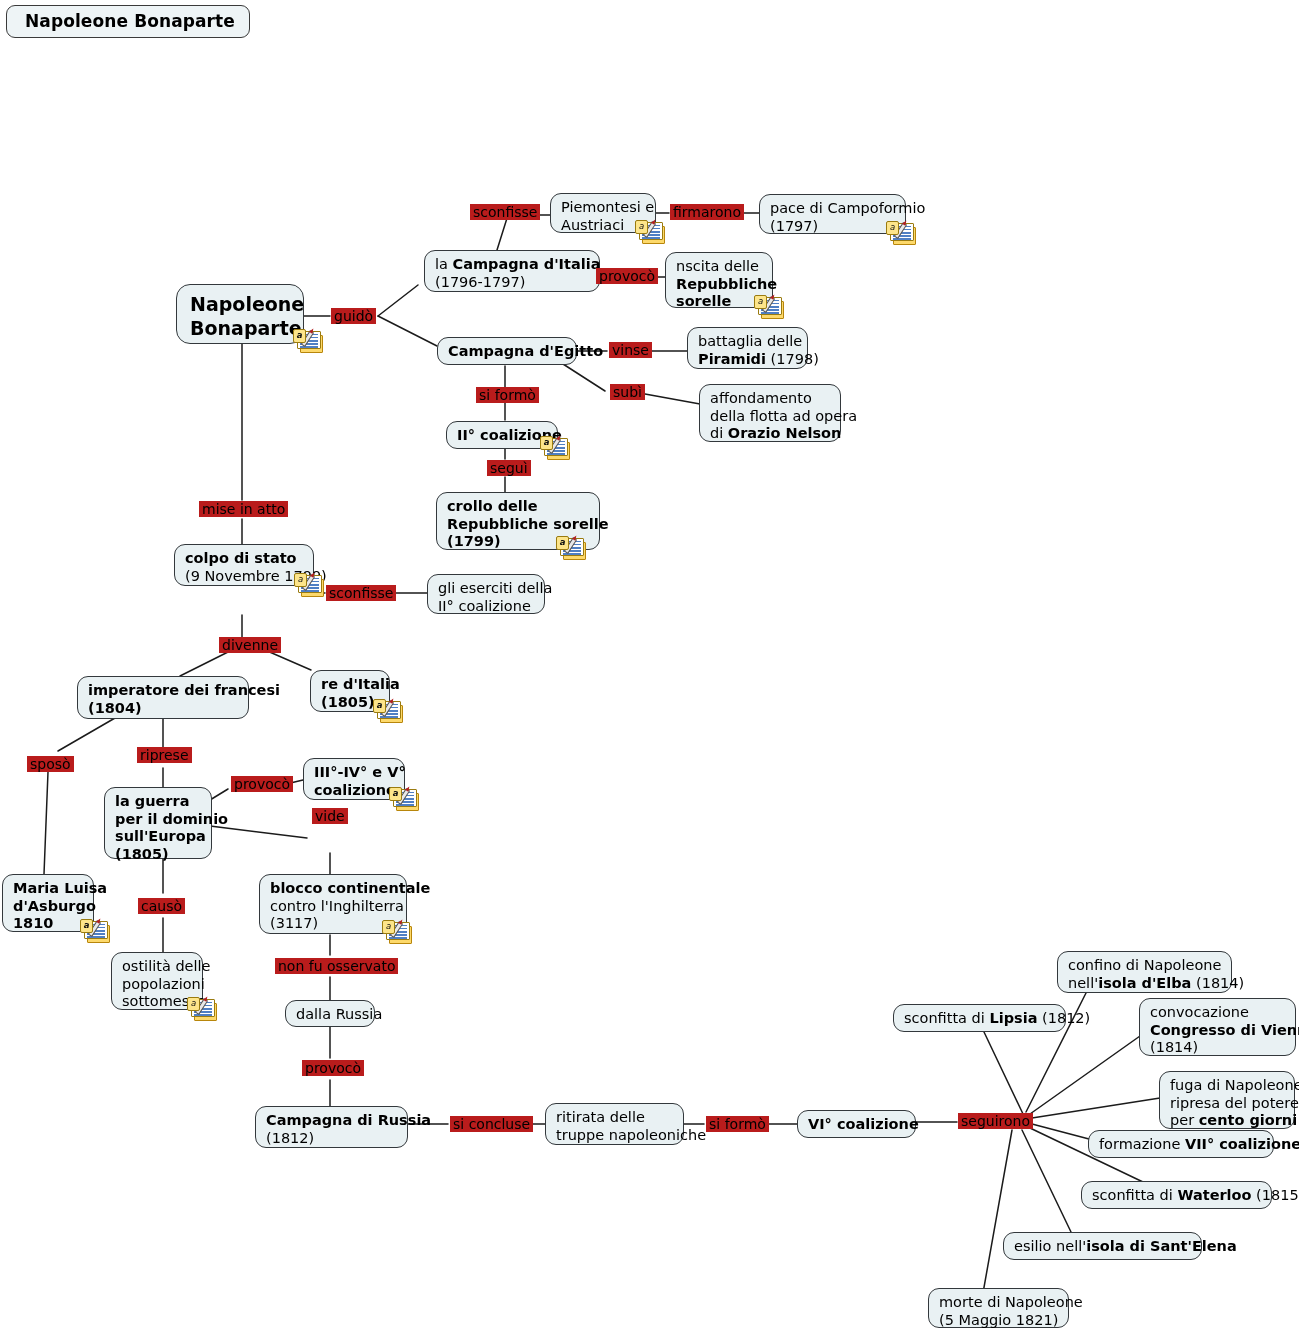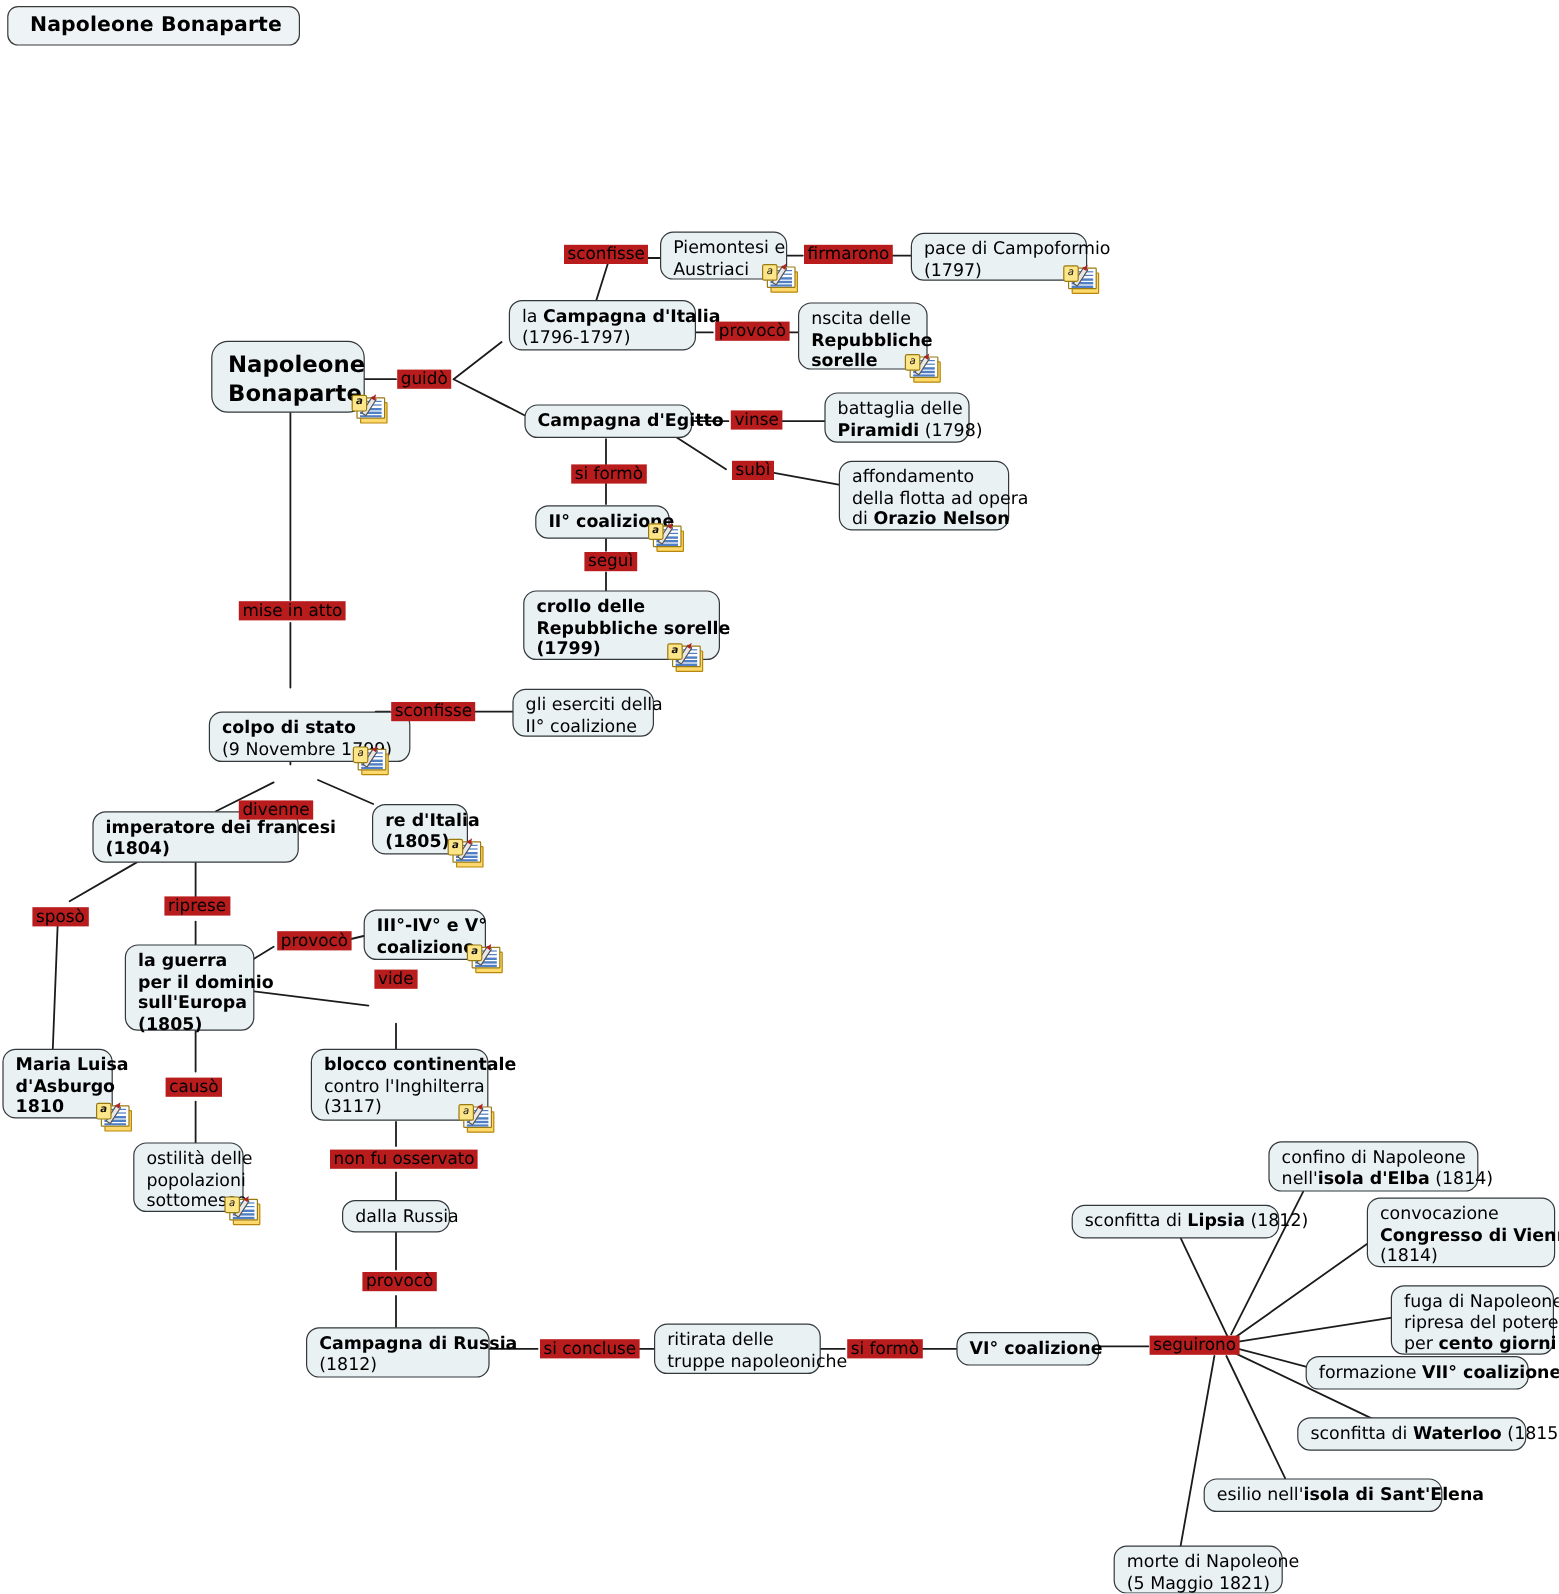--- a/index.html
+++ b/index.html
@@ -209,21 +209,21 @@
           <i></i>
           <i></i>
           <i></i>
           <i></i>
         </span>
       <span class="pencil"></span>
         <span class="bub">a</span>
     </span>
   </div>
 
-  <div class="node" style="left:424px;top:250px;width:156px;height:42px;">
+  <div class="node" style="left:424px;top:250px;width:176px;height:42px;">
     <span>la <b>Campagna d'Italia</b><br>(1796-1797)</span>
   </div>
 
   <div class="node" style="left:665px;top:252px;width:108px;height:56px;">
     <span>nscita delle<br><b>Repubbliche</b><br><b>sorelle</b></span>
     <span class="note-icon" style="left:88px;top:42px;">
       <span class="pg-back"></span>
         <span class="pg-front">
           <i></i>
           <i></i>
@@ -273,21 +273,21 @@
           <i></i>
           <i></i>
           <i></i>
           <i></i>
         </span>
       <span class="pencil"></span>
         <span class="bub">a</span>
     </span>
   </div>
 
-  <div class="node" style="left:174px;top:593px;width:168px;height:42px;">
+  <div class="node" style="left:174px;top:544px;width:140px;height:42px;">
     <span><b>colpo di stato</b><br><span class="thin">(9 Novembre 1799)</span></span>
     <span class="note-icon" style="left:119px;top:28px;">
       <span class="pg-back"></span>
         <span class="pg-front">
           <i></i>
           <i></i>
           <i></i>
           <i></i>
           <i></i>
         </span>
@@ -439,21 +439,21 @@
   <div class="elabel" style="left:331px;top:308px;">guidò</div>
   <div class="elabel" style="left:470px;top:204px;">sconfisse</div>
   <div class="elabel" style="left:670px;top:204px;">firmarono</div>
   <div class="elabel" style="left:596px;top:268px;">provocò</div>
   <div class="elabel" style="left:609px;top:342px;">vinse</div>
   <div class="elabel" style="left:610px;top:384px;">subì</div>
   <div class="elabel" style="left:476px;top:387px;">si formò</div>
   <div class="elabel" style="left:487px;top:460px;">seguì</div>
   <div class="elabel" style="left:199px;top:501px;">mise in atto</div>
   <div class="elabel" style="left:326px;top:585px;">sconfisse</div>
-  <div class="elabel" style="left:199px;top:637px;margin-top:30px;">divenne</div>
+  <div class="elabel" style="left:219px;top:637px;">divenne</div>
   <div class="elabel" style="left:27px;top:756px;">sposò</div>
   <div class="elabel" style="left:137px;top:747px;">riprese</div>
   <div class="elabel" style="left:231px;top:776px;">provocò</div>
   <div class="elabel" style="left:312px;top:808px;">vide</div>
   <div class="elabel" style="left:138px;top:898px;">causò</div>
   <div class="elabel" style="left:275px;top:958px;">non fu osservato</div>
   <div class="elabel" style="left:302px;top:1060px;">provocò</div>
   <div class="elabel" style="left:450px;top:1116px;">si concluse</div>
   <div class="elabel" style="left:706px;top:1116px;">si formò</div>
   <div class="elabel" style="left:958px;top:1113px;">seguirono</div>

